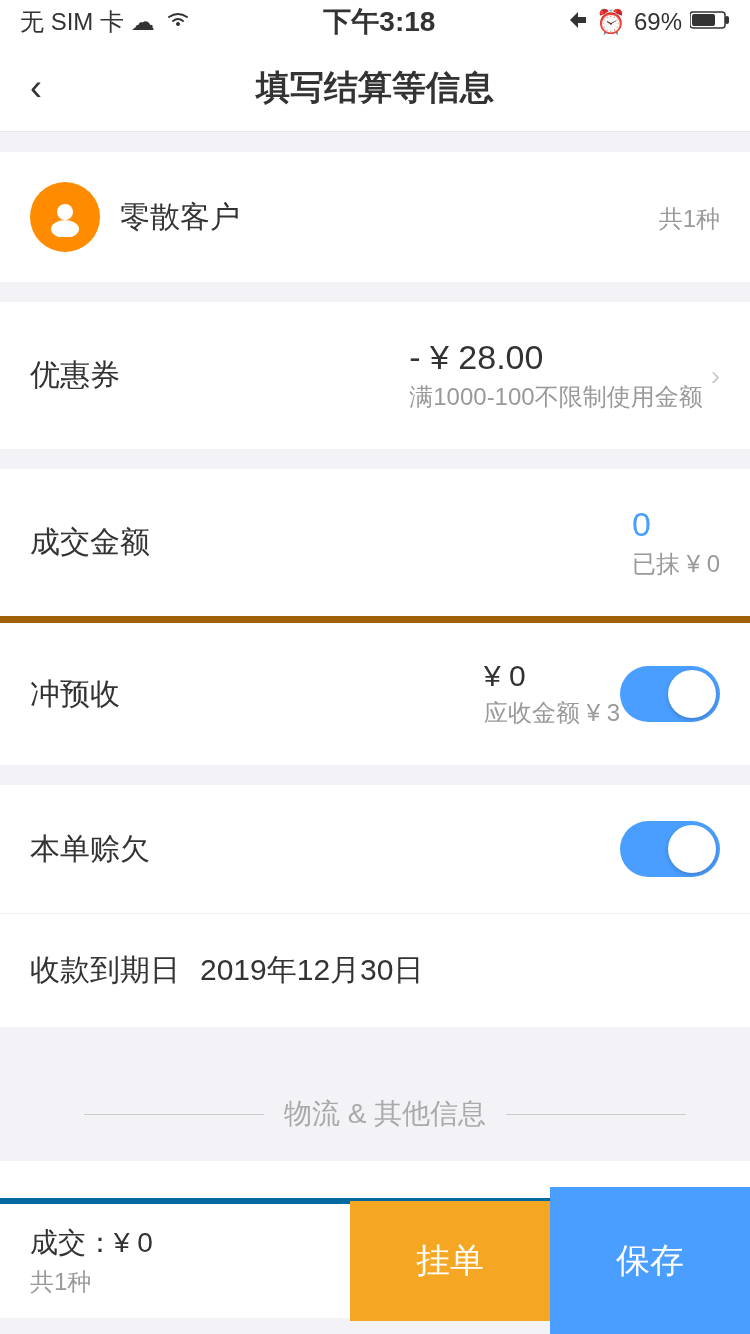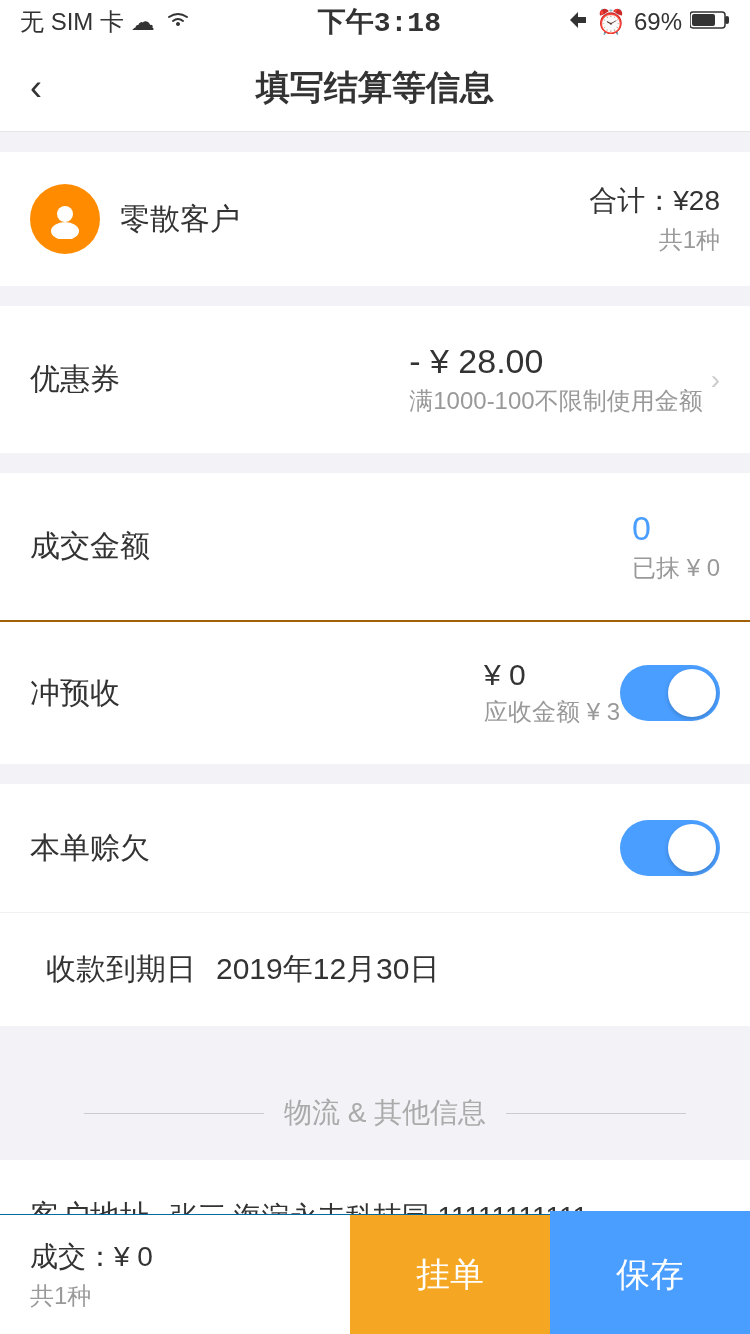--- a/index.html
+++ b/index.html
@@ -20,21 +20,21 @@
       height: 44px;
       background: #fff;
       display: flex;
       align-items: center;
       justify-content: space-between;
       padding: 0 20px;
       font-size: 24px;
       font-weight: 500;
     }
     .status-left { display: flex; align-items: center; gap: 10px; }
-    .status-center { font-size: 28px; font-weight: 600; font-family: Liberation Mono, monospace; }
+    .status-center { font-size: 28px; font-weight: 600; }
     .status-right { display: flex; align-items: center; gap: 8px; font-size: 24px; }
 
     
     .nav-bar {
       width: 100%;
       height: 88px;
       background: #fff;
       display: flex;
       align-items: center;
       justify-content: center;
@@ -83,21 +83,21 @@
 
     
     .section {
       background: #fff;
     }
     .section-row {
       display: flex;
       align-items: center;
       justify-content: space-between;
       padding: 36px 30px;
-      border-bottom: 2px solid #a16207;
+      border-bottom: 7px solid #a16207;
       min-height: 90px;
     }
     .section-row:last-child { border-bottom: none; }
     .row-label { font-size: 30px; color: #333; }
     .row-right { display: flex; align-items: center; }
 
     
     .coupon-discount { font-size: 34px; color: #333; font-weight: 500; }
     .coupon-sub { font-size: 24px; color: #999; margin-top: 4px; }
     .coupon-arrow { color: #ccc; font-size: 28px; margin-left: 8px; }
@@ -144,21 +144,21 @@
       display: flex;
       align-items: center;
       justify-content: space-between;
       padding: 36px 30px;
     }
 
     
     .due-date-row {
       display: flex;
       align-items: center;
-      padding: 36px 46px;
+      padding: 36px 30px;
       border-top: 1px solid #f0f0f0;
     }
     .due-date-label { font-size: 30px; color: #333; margin-right: 20px; }
     .due-date-value { font-size: 30px; color: #333; }
 
     
     .logistics-section {
       background: #f2f2f7;
       padding: 28px 12px;
       text-align: center;
@@ -194,27 +194,27 @@
     .address-label { font-size: 30px; color: #333; min-width: 120px; }
     .address-value { font-size: 28px; color: #333; flex: 1; padding-left: 20px; }
     .address-arrow { color: #ccc; font-size: 28px; }
 
     
     .bottom-spacer { height: 200px; background: #f2f2f7; }
 
     
     .bottom-bar {
       position: fixed;
-      bottom: 0;
+      bottom: 16px;
       width: 750px;
       height: 120px;
       display: flex;
       align-items: center;
       background: #fff;
-      border-top: 1px solid #0369a1;
+      border-top: 6px solid #0369a1;
     }
     .bottom-info {
       flex: 1;
       padding: 0 30px;
     }
     .bottom-deal { font-size: 28px; color: #333; }
     .bottom-count { font-size: 24px; color: #999; margin-top: 4px; }
     .bottom-btn-hold {
       width: 200px;
       height: 120px;
@@ -222,21 +222,21 @@
       display: flex;
       align-items: center;
       justify-content: center;
       font-size: 34px;
       color: #fff;
       font-weight: 500;
       cursor: pointer;
     }
     .bottom-btn-save {
       width: 200px;
-      height: 128px;
+      height: 148px;
       background: #4a9eff;
       display: flex;
       align-items: center;
       justify-content: center;
       font-size: 34px;
       color: #fff;
       font-weight: 500;
       cursor: pointer;
     }
   </style>
@@ -282,21 +282,20 @@
   <div class="customer-left">
     <div class="customer-avatar">
       <svg width="40" height="40" viewBox="0 0 40 40">
         <circle cx="20" cy="15" r="8" fill="#fff"></circle>
         <ellipse cx="20" cy="32" rx="14" ry="9" fill="#fff"></ellipse>
       </svg>
     </div>
     <span class="customer-name">零散客户</span>
   </div>
   <div class="customer-right">
-    <div class="customer-total">合计：¥28</div>
     <div class="customer-count">共1种</div>
   </div>
 </div>
 
 <div class="divider"></div>
 
 <div class="section">
   <div class="section-row">
     <span class="row-label">优惠券</span>
     <div class="row-right">

